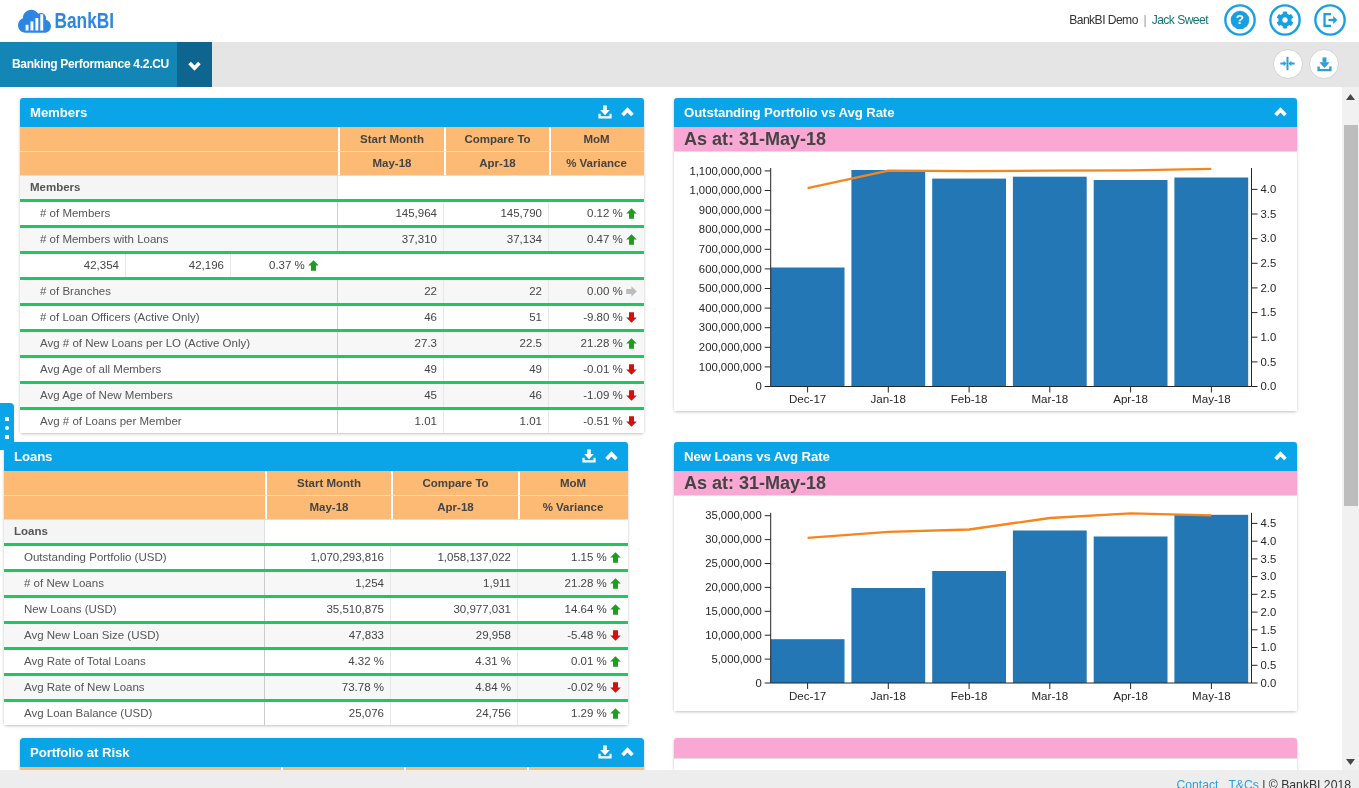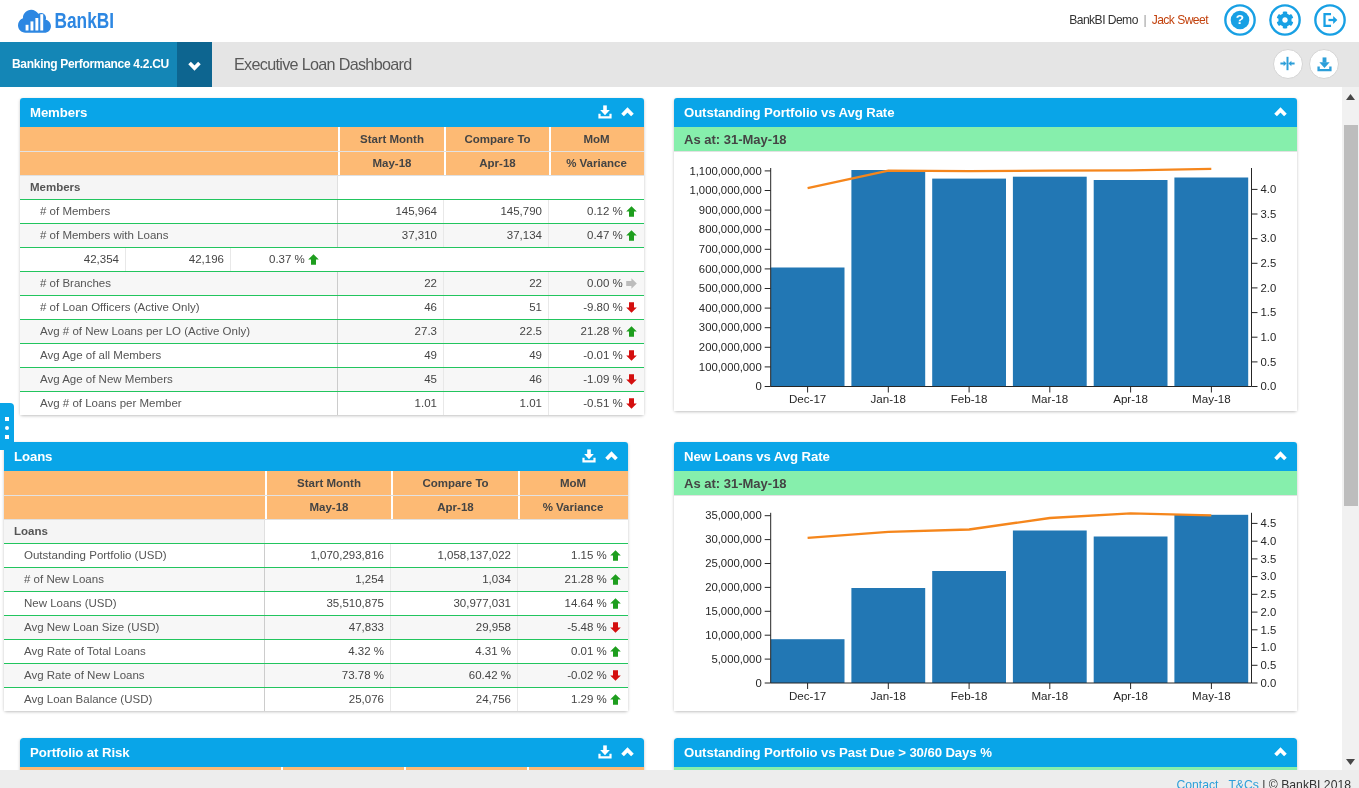--- a/index.html
+++ b/index.html
@@ -12,47 +12,47 @@
 .phead{position:relative;height:29px;background:#09a5e8;border-radius:3px 3px 0 0}
 .ptitle{position:absolute;left:10px;top:0;line-height:29px;color:#fff;font-weight:bold;font-size:13.2px;letter-spacing:-0.1px}
 .pic{position:absolute;top:7px}
 .thr{display:flex;background:#fdba74}
 .thc{box-sizing:border-box;text-align:center;line-height:24px;font-size:11.5px;font-weight:bold;color:#444444}
 .thcs{border-left:2px solid #fff}
 .thr+.thr{border-top:1px solid #e2e2e2}
 .thr+.thr .thc{line-height:23px;height:23px}
 .tgr{height:23px;border-top:1px solid #e0e0e0;background:#fff;display:flex}
 .tgl{box-sizing:border-box;background:#f5f5f5;font-weight:bold;font-size:11.5px;color:#555555;line-height:23px;padding-left:10px;border-right:1px solid #e0e0e0}
-.tdr{height:23px;border-top:1px solid #22c55e;display:flex;background:#fff}
+.tdr{height:23px;border-top:3px solid #22c55e;display:flex;background:#fff}
 .tdr.zeb{background:#f7f7f7}
 .tdl{box-sizing:border-box;font-size:11.5px;color:#555555;line-height:23px;padding-left:20px;border-right:1px solid #ccc}
 .tdv{box-sizing:border-box;font-size:11.5px;color:#444444;line-height:23px;text-align:right;padding-right:6px;border-right:1px solid #e8e8e8}
 .tdm{border-right:none;padding-right:5px}
 .moma{vertical-align:-1.5px}
-.asat{background:#86efac;border-bottom:1px solid #e2e2e2;line-height:25px;font-size:13px;font-weight:bold;color:#444444;padding-left:10px;box-sizing:border-box}
+.asat{background:#f9a8d4;border-bottom:1px solid #e2e2e2;line-height:25px;font-size:18px;font-weight:bold;color:#444444;padding-left:10px;box-sizing:border-box}
 #foot{position:absolute;left:0;top:770px;width:1359px;height:18px;background:#ededed;z-index:60}
 #foottxt{position:absolute;right:8px;top:8px;font-size:12.2px;white-space:nowrap}
 #sbar{position:absolute;left:1342px;top:87px;width:17px;height:683px;background:#f1f1f1;z-index:50}
 #sthumb{position:absolute;left:1.5px;top:38px;width:14px;height:381px;background:#bdbdbd}
 .cbtn{position:absolute;top:6.5px;width:30px;height:30px;border-radius:50%;background:#fff;border:1.5px solid #d5d5d5;box-sizing:border-box}
 </style></head><body>
 <div id="hdr">
 <svg style="position:absolute;left:18px;top:7px" width="100" height="28" viewBox="0 0 100 28">
 <g transform="translate(0,1.0) scale(0.0515)">
         <path d="M537.6 226.6c4.1-10.7 6.4-22.4 6.4-34.6 0-53-43-96-96-96-19.7 0-38.1 6-53.3 16.2C367 64.2 315.3 32 256 32c-88.4 0-160 71.6-160 160 0 2.7.1 5.4.2 8.1C40.2 219.8 0 273.2 0 336c0 79.5 64.5 144 144 144h368c70.7 0 128-57.3 128-128 0-61.9-44-113.6-102.4-125.4z" fill="#2d87e2"></path>
       </g>
 <g fill="#fff">
         <rect x="7.6" y="17.8" width="2.9" height="5.7"></rect>
         <rect x="12.5" y="14.4" width="2.9" height="9.1"></rect>
         <rect x="17.4" y="11.0" width="2.9" height="12.5"></rect>
         <rect x="22.3" y="7.2" width="2.9" height="16.3"></rect>
       </g>
 <text x="36.5" y="20.8" font-family="Liberation Sans" font-size="22" font-weight="bold" fill="#2d87e2" textLength="59.5" lengthAdjust="spacingAndGlyphs">BankBI</text>
 </svg>
-<div style="position:absolute;right:151px;top:0;line-height:40px;font-size:12.1px;letter-spacing:-0.55px;color:#333;white-space:nowrap">BankBI Demo&nbsp; <span style="color:#999">|</span>&nbsp; <span style="color:#c2410c">Jack Sweet</span></div>
+<div style="position:absolute;right:151px;top:0;line-height:40px;font-size:12.1px;letter-spacing:-0.55px;color:#333;white-space:nowrap">BankBI Demo&nbsp; <span style="color:#999">|</span>&nbsp; <span style="color:#0f766e">Jack Sweet</span></div>
 <svg style="position:absolute;left:1223.5px;top:4px" width="32" height="32" viewBox="0 0 31 31">
       <circle cx="15.5" cy="15.5" r="14.2" fill="#fff" stroke="#18a0e4" stroke-width="2.3"></circle>
       <circle cx="15.5" cy="15.5" r="9" fill="#18a0e4"></circle>
       <text x="15.5" y="19.6" text-anchor="middle" font-family="Liberation Sans" font-size="13.2" font-weight="bold" fill="#fff">?</text>
     </svg>
 <svg style="position:absolute;left:1268.5px;top:4px" width="32" height="32" viewBox="0 0 31 31">
       <circle cx="15.5" cy="15.5" r="14.2" fill="#fff" stroke="#18a0e4" stroke-width="2.3"></circle>
       <g transform="translate(7.0,7.0) scale(0.0332)">
         <path d="M487.4 315.7l-42.6-24.6c4.3-23.2 4.3-47 0-70.2l42.6-24.6c4.9-2.8 7.1-8.6 5.5-14-11.1-35.6-30-67.8-54.7-94.6-3.8-4.1-10-5.1-14.8-2.3L380.8 110c-17.9-15.4-38.5-27.3-60.8-35.1V25.8c0-5.6-3.9-10.5-9.4-11.7-36.7-8.2-74.3-7.8-109.2 0-5.5 1.2-9.4 6.1-9.4 11.7V75c-22.2 7.9-42.8 19.8-60.8 35.1L88.7 85.5c-4.9-2.8-11-1.9-14.8 2.3-24.7 26.7-43.6 58.9-54.7 94.6-1.7 5.4.6 11.2 5.5 14L67.3 221c-4.3 23.2-4.3 47 0 70.2l-42.6 24.6c-4.9 2.8-7.1 8.6-5.5 14 11.1 35.6 30 67.8 54.7 94.6 3.8 4.1 10 5.1 14.8 2.3l42.6-24.6c17.9 15.4 38.5 27.3 60.8 35.1v49.2c0 5.6 3.9 10.5 9.4 11.7 36.7 8.2 74.3 7.8 109.2 0 5.5-1.2 9.4-6.1 9.4-11.7v-49.2c22.2-7.9 42.8-19.8 60.8-35.1l42.6 24.6c4.9 2.8 11 1.9 14.8-2.3 24.7-26.7 43.6-58.9 54.7-94.6 1.5-5.5-.7-11.3-5.6-14.1zM256 336c-44.1 0-80-35.9-80-80s35.9-80 80-80 80 35.9 80 80-35.9 80-80 80z" fill="#18a0e4"></path>
       </g>
@@ -66,21 +66,20 @@
 </div>
 <div id="tbar">
     <div id="tab">
       <span id="tabtxt">Banking Performance 4.2.CU</span>
     </div>
 <div id="tabdd">
       <span style="position:absolute;left:10px;top:16px"><svg width="15" height="15" viewBox="0 0 14 14">
           <path d="M2.4 4.7 L7 9.4 L11.6 4.7" fill="none" stroke="#fff" stroke-width="3.4" stroke-linecap="butt" stroke-linejoin="miter"></path>
         </svg></span>
     </div>
-<span id="dash">Executive Loan Dashboard</span>
 <div class="cbtn" style="left:1272.5px"></div>
     <div class="cbtn" style="left:1309px"></div>
 <svg style="position:absolute;left:1280px;top:14px" width="15" height="15" viewBox="0 0 15 15">
       <g stroke="#2d9fd9" stroke-width="2" fill="none">
         <line x1="7.5" y1="0.8" x2="7.5" y2="14.2"></line>
         <line x1="0.4" y1="7.5" x2="4.4" y2="7.5"></line>
         <line x1="10.6" y1="7.5" x2="14.6" y2="7.5"></line>
       </g>
       <polygon points="3.6,4.8 6.6,7.5 3.6,10.2" fill="#2d9fd9"></polygon>
       <polygon points="11.4,4.8 8.4,7.5 11.4,10.2" fill="#2d9fd9"></polygon>
@@ -232,21 +231,21 @@
       <div class="tdl" style="width:261px">Outstanding Portfolio (USD)</div>
       <div class="tdv" style="width:126px">1,070,293,816</div>
       <div class="tdv" style="width:127px">1,058,137,022</div>
       <div class="tdv tdm" style="width:108px">1.15 %&nbsp;<svg class="moma" width="11" height="11" viewBox="0 0 11 11">
           <path transform="rotate(0 5.5 5.5)" d="M5.5 0.2 L10.8 5.6 L8.0 5.6 L8.0 10.8 L3.0 10.8 L3.0 5.6 L0.2 5.6 Z" fill="#1e9e1e"></path>
         </svg></div>
     </div>
     <div class="tdr zeb">
       <div class="tdl" style="width:261px"># of New Loans</div>
       <div class="tdv" style="width:126px">1,254</div>
-      <div class="tdv" style="width:127px">1,034</div>
+      <div class="tdv" style="width:127px">1,911</div>
       <div class="tdv tdm" style="width:108px">21.28 %&nbsp;<svg class="moma" width="11" height="11" viewBox="0 0 11 11">
           <path transform="rotate(0 5.5 5.5)" d="M5.5 0.2 L10.8 5.6 L8.0 5.6 L8.0 10.8 L3.0 10.8 L3.0 5.6 L0.2 5.6 Z" fill="#1e9e1e"></path>
         </svg></div>
     </div>
     <div class="tdr">
       <div class="tdl" style="width:261px">New Loans (USD)</div>
       <div class="tdv" style="width:126px">35,510,875</div>
       <div class="tdv" style="width:127px">30,977,031</div>
       <div class="tdv tdm" style="width:108px">14.64 %&nbsp;<svg class="moma" width="11" height="11" viewBox="0 0 11 11">
           <path transform="rotate(0 5.5 5.5)" d="M5.5 0.2 L10.8 5.6 L8.0 5.6 L8.0 10.8 L3.0 10.8 L3.0 5.6 L0.2 5.6 Z" fill="#1e9e1e"></path>
@@ -264,21 +263,21 @@
       <div class="tdl" style="width:261px">Avg Rate of Total Loans</div>
       <div class="tdv" style="width:126px">4.32 %</div>
       <div class="tdv" style="width:127px">4.31 %</div>
       <div class="tdv tdm" style="width:108px">0.01 %&nbsp;<svg class="moma" width="11" height="11" viewBox="0 0 11 11">
           <path transform="rotate(0 5.5 5.5)" d="M5.5 0.2 L10.8 5.6 L8.0 5.6 L8.0 10.8 L3.0 10.8 L3.0 5.6 L0.2 5.6 Z" fill="#1e9e1e"></path>
         </svg></div>
     </div>
     <div class="tdr zeb">
       <div class="tdl" style="width:261px">Avg Rate of New Loans</div>
       <div class="tdv" style="width:126px">73.78 %</div>
-      <div class="tdv" style="width:127px">60.42 %</div>
+      <div class="tdv" style="width:127px">4.84 %</div>
       <div class="tdv tdm" style="width:108px">-0.02 %&nbsp;<svg class="moma" width="11" height="11" viewBox="0 0 11 11">
           <path transform="rotate(180 5.5 5.5)" d="M5.5 0.2 L10.8 5.6 L8.0 5.6 L8.0 10.8 L3.0 10.8 L3.0 5.6 L0.2 5.6 Z" fill="#d40f0f"></path>
         </svg></div>
     </div>
     <div class="tdr">
       <div class="tdl" style="width:261px">Avg Loan Balance (USD)</div>
       <div class="tdv" style="width:126px">25,076</div>
       <div class="tdv" style="width:127px">24,756</div>
       <div class="tdv tdm" style="width:108px">1.29 %&nbsp;<svg class="moma" width="11" height="11" viewBox="0 0 11 11">
           <path transform="rotate(0 5.5 5.5)" d="M5.5 0.2 L10.8 5.6 L8.0 5.6 L8.0 10.8 L3.0 10.8 L3.0 5.6 L0.2 5.6 Z" fill="#1e9e1e"></path>
@@ -448,26 +447,20 @@
         <text x="375.8" y="203.5" text-anchor="middle" font-size="11.6" fill="#262626">Mar-18</text>
         <line x1="456.6" y1="187.0" x2="456.6" y2="193.0" stroke="#262626"></line>
         <text x="456.6" y="203.5" text-anchor="middle" font-size="11.6" fill="#262626">Apr-18</text>
         <line x1="537.4" y1="187.0" x2="537.4" y2="193.0" stroke="#262626"></line>
         <text x="537.4" y="203.5" text-anchor="middle" font-size="11.6" fill="#262626">May-18</text>
         <polyline points="133.6,41.8 214.4,35.8 295.1,33.5 375.8,22.0 456.6,17.4 537.3,19.3" fill="none" stroke="#f5861c" stroke-width="2.3" stroke-linejoin="round"></polyline>
       </svg>
     </div>
   </div>
 <div class="panel" style="left:674px;top:738px;width:623px;height:50px;overflow:hidden">
-<div class="phead">
-      <span class="ptitle">Outstanding Portfolio vs Past Due &gt; 30/60 Days %</span>
-<span class="pic" style="right:9px"><svg width="15" height="15" viewBox="0 0 14 14">
-          <path d="M2.4 9.3 L7 4.6 L11.6 9.3" fill="none" stroke="#fff" stroke-width="3.5" stroke-linecap="butt" stroke-linejoin="miter"></path>
-        </svg></span>
-    </div>
 <div class="asat" style="height:21px"></div>
   </div>
 <div id="foot">
     <div id="foottxt"><span style="color:#2d9fd9">Contact</span><span style="color:#333">&nbsp;&nbsp; </span><span style="color:#2d9fd9">T&amp;Cs</span><span style="color:#333"> | © BankBI 2018</span></div>
   </div>
 <div id="sbar">
 <svg style="position:absolute;left:3px;top:6px" width="11" height="8" viewBox="0 0 11 8">
       <polygon points="5.5,1 10,7 1,7" fill="#474747"></polygon>
     </svg>
 <div id="sthumb"></div>

